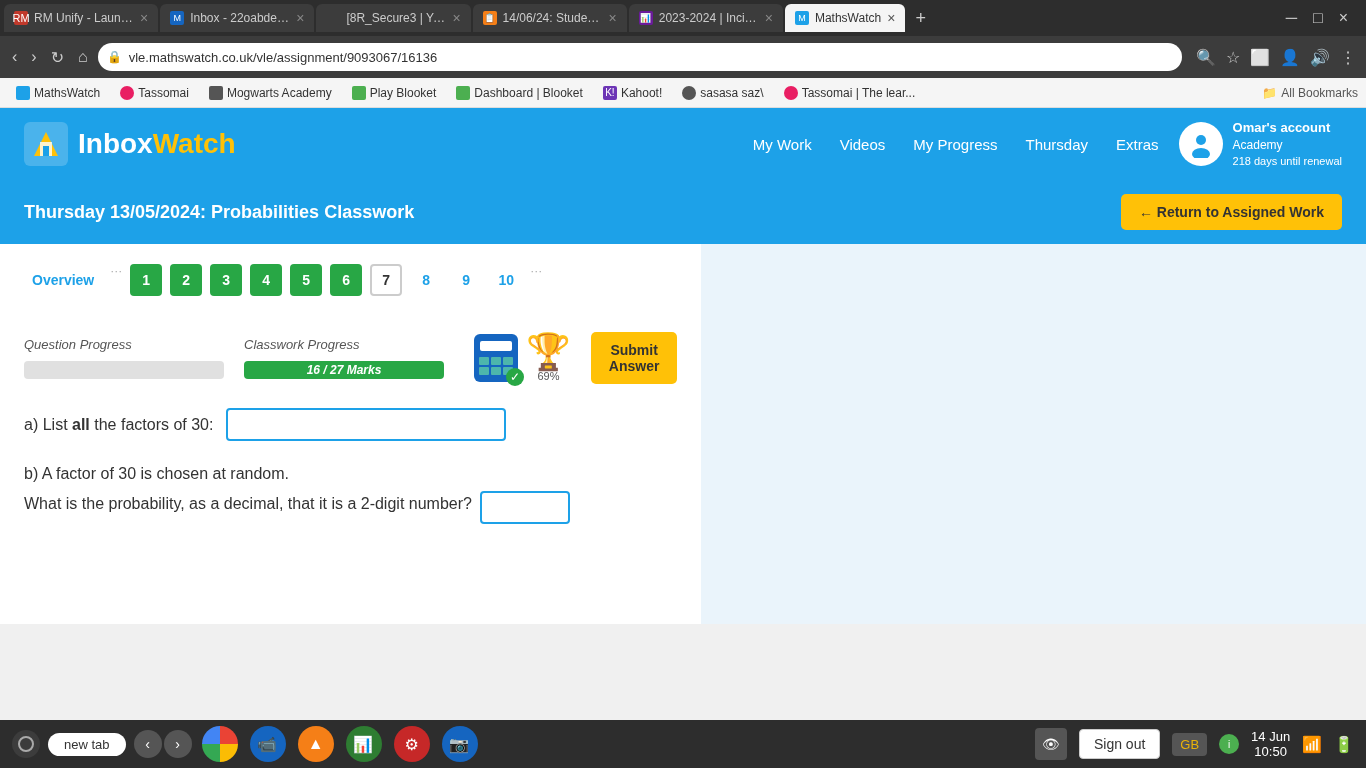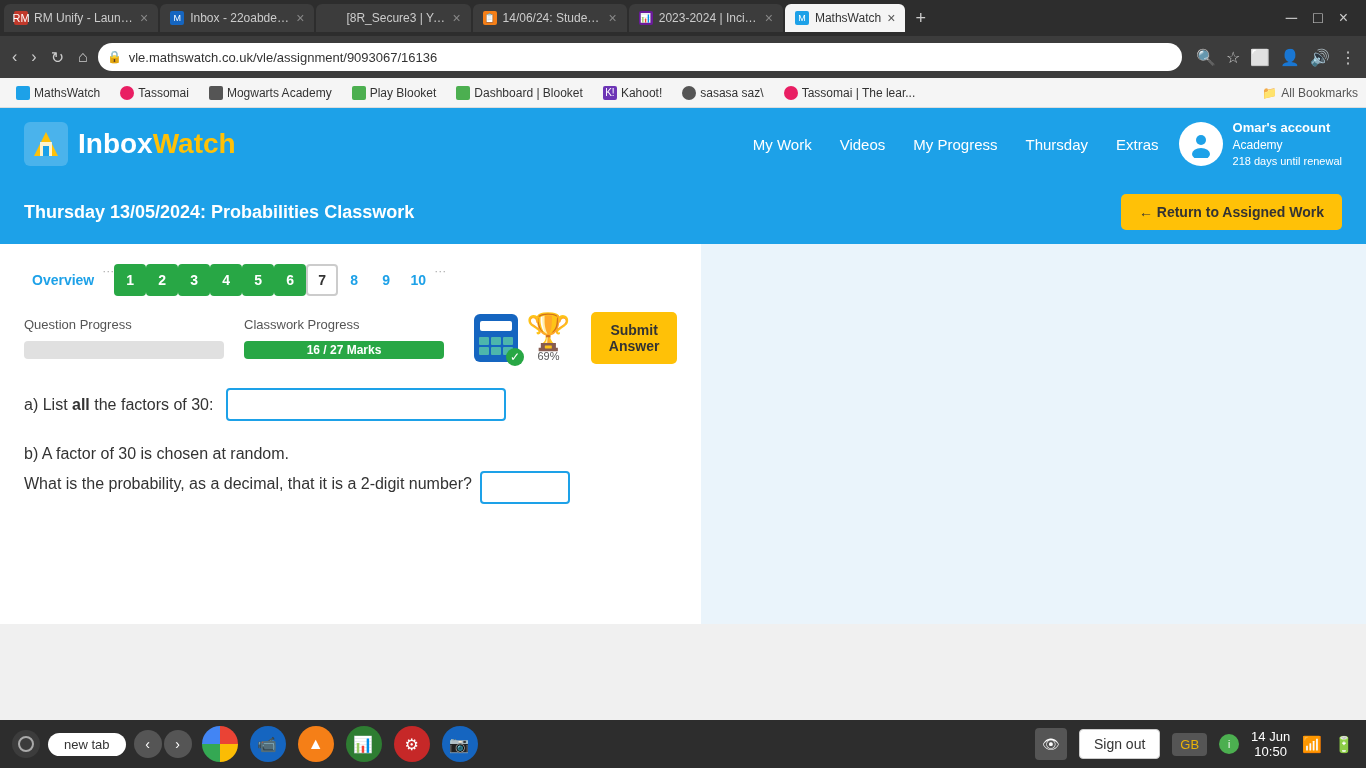--- a/index.html
+++ b/index.html
@@ -44,27 +44,27 @@
     .account-bubble { background: #fff; border-radius: 50%; width: 44px; height: 44px; display: flex; align-items: center; justify-content: center; }
     .account-bubble svg { width: 28px; height: 28px; fill: #1da1e8; }
     .account-info { color: #fff; font-size: 13px; line-height: 1.4; }
     .account-name { font-weight: bold; }
     .account-logout { color: #fff; font-size: 12px; cursor: pointer; }
     .account-renewal { color: #fff; font-size: 11px; }
 
     .assignment-header { background: #1da1e8; color: #fff; font-size: 18px; font-weight: bold; padding: 14px 24px; display: flex; align-items: center; justify-content: space-between; }
     .return-btn { background: #ffc107; color: #333; border: none; padding: 10px 18px; border-radius: 5px; font-size: 14px; font-weight: bold; cursor: pointer; display: flex; align-items: center; gap: 8px; }
 
-    .pagination { display: flex; align-items: flex-start; gap: 0; margin-bottom: 16px; flex-wrap: wrap; }
+    .pagination { display: flex; align-items: flex-start; gap: 8px; margin-bottom: 36px; flex-wrap: wrap; }
     .page-item { width: 32px; height: 32px; display: flex; align-items: center; justify-content: center; font-size: 14px; cursor: pointer; border-radius: 4px; font-weight: bold; }
     .page-item.overview { background: none; color: #1da1e8; font-size: 14px; width: auto; padding: 0 8px; }
     .page-item.green { background: #28a745; color: #fff; }
     .page-item.current { background: #fff; color: #333; border: 2px solid #ccc; }
     .page-item.blue { color: #1da1e8; background: none; }
-    .progress-section { display: flex; flex-direction: column; gap: 9px; }
+    .progress-section { display: flex; flex-direction: column; gap: 9px; font-style: italic; }
     .progress-label { font-size: 13px; color: #555; }
     .progress-bar-container { width: 200px; height: 18px; background: #e0e0e0; border-radius: 4px; overflow: hidden; }
     .progress-bar { height: 100%; border-radius: 4px; }
     .progress-bar.empty { background: #e0e0e0; }
     .progress-bar-marks { height: 18px; background: #28a745; display: flex; align-items: center; justify-content: center; color: #fff; font-size: 12px; font-weight: bold; border-radius: 4px; }
 
     .question-text { font-size: 16px; color: #333; margin-bottom: 16px; line-height: 1.6; }
     .question-text b { font-weight: bold; }
     .answer-input { border: 2px solid #1da1e8; border-radius: 4px; padding: 6px 10px; font-size: 15px; outline: none; }
     .answer-input.wide { width: 280px; }

